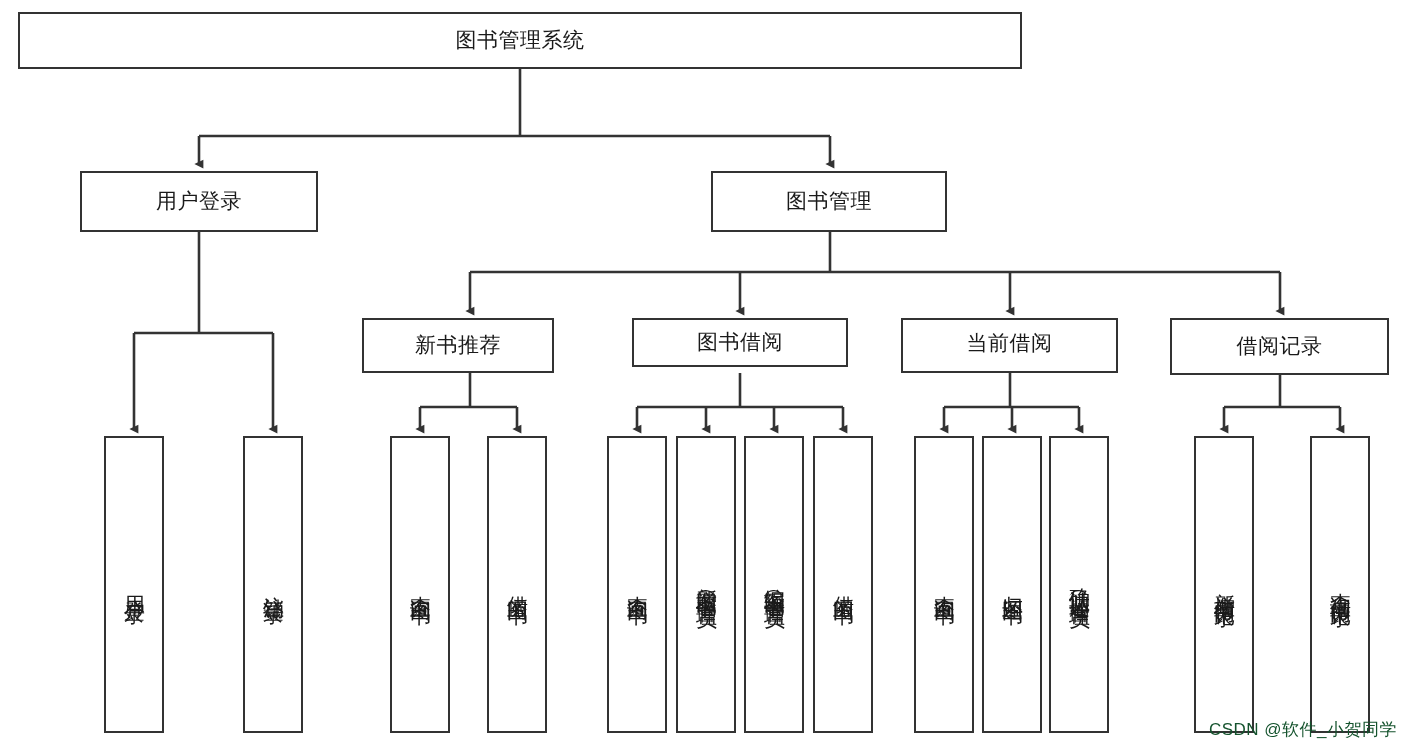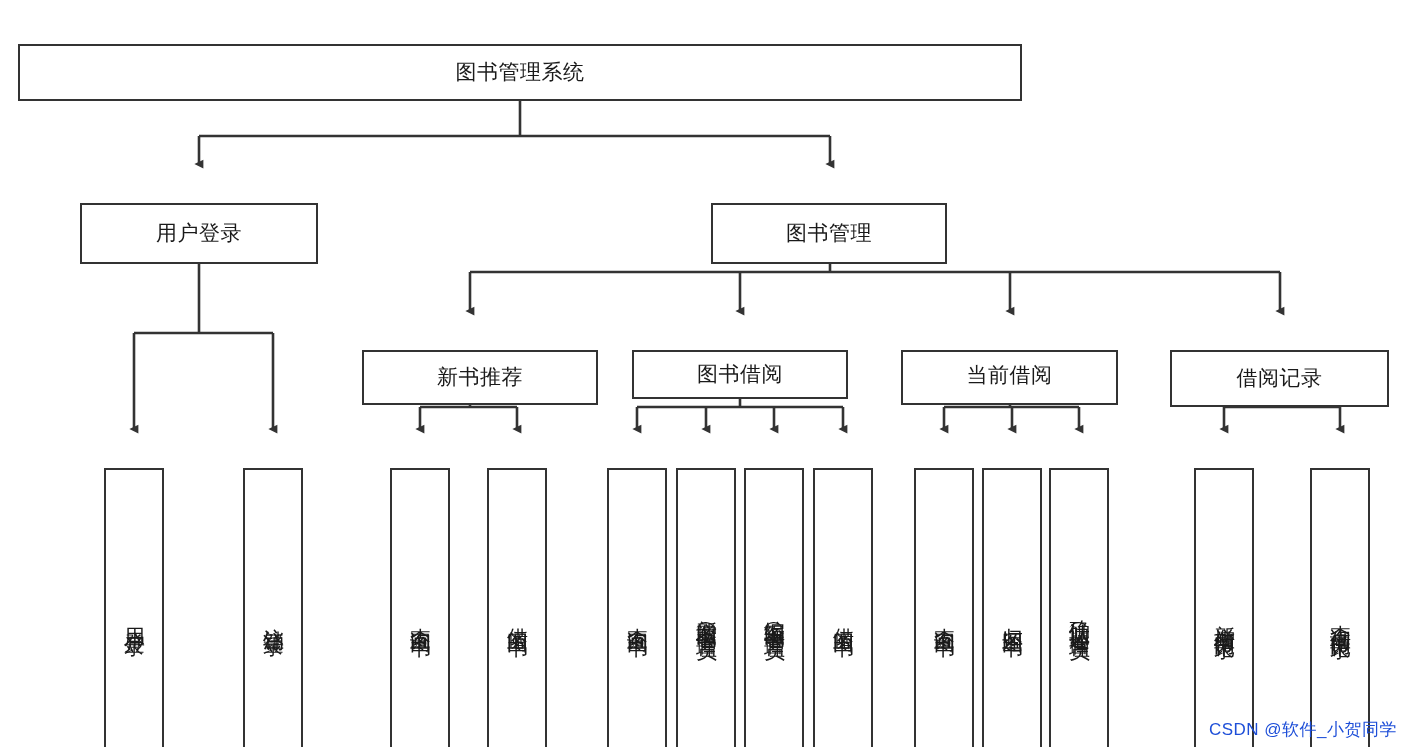--- a/index.html
+++ b/index.html
@@ -27,41 +27,40 @@
   }
   .node {
     position: absolute;
     box-sizing: border-box;
     background: #ffffff;
     border: 2px solid #333333;
     display: flex;
     align-items: center;
     justify-content: center;
     color: #1a1a1a;
-    margin-top: 32px;
   }
   .node .label {
     font-size: 21px;
     line-height: 1.18;
     letter-spacing: 0.5px;
     white-space: pre;
     text-align: center;
   }
   .node.vertical .label {
     writing-mode: vertical-rl;
     text-orientation: upright;
     letter-spacing: 3px;
     font-size: 21px;
   }
   .watermark {
     position: absolute;
     right: 8px;
     bottom: 6px;
     font-size: 17px;
-    color: #1d4ed8;
+    color: #14532d;
     letter-spacing: 0.5px;
     white-space: nowrap;
   }
 </style>
 </head>
 <body>
 
 <div id="canvas">
 
   <svg class="edges" viewBox="0 0 1405 747">
@@ -118,21 +117,21 @@
     <span class="label">图书管理系统</span>
   </div>
 
   <div class="node" style="left:80px; top:171px; width:238px; height:61px;">
     <span class="label">用户登录</span>
   </div>
   <div class="node" style="left:711px; top:171px; width:236px; height:61px;">
     <span class="label">图书管理</span>
   </div>
 
-  <div class="node" style="left:362px; top:318px; width:236px; height:55px;">
+  <div class="node" style="left:362px; top:318px; width:192px; height:55px;">
     <span class="label">新书推荐</span>
   </div>
   <div class="node" style="left:632px; top:318px; width:216px; height:49px;">
     <span class="label">图书借阅</span>
   </div>
   <div class="node" style="left:901px; top:318px; width:217px; height:55px;font-family:Liberation Mono, monospace;">
     <span class="label">当前借阅</span>
   </div>
   <div class="node" style="left:1170px; top:318px; width:219px; height:57px;">
     <span class="label">借阅记录</span>

